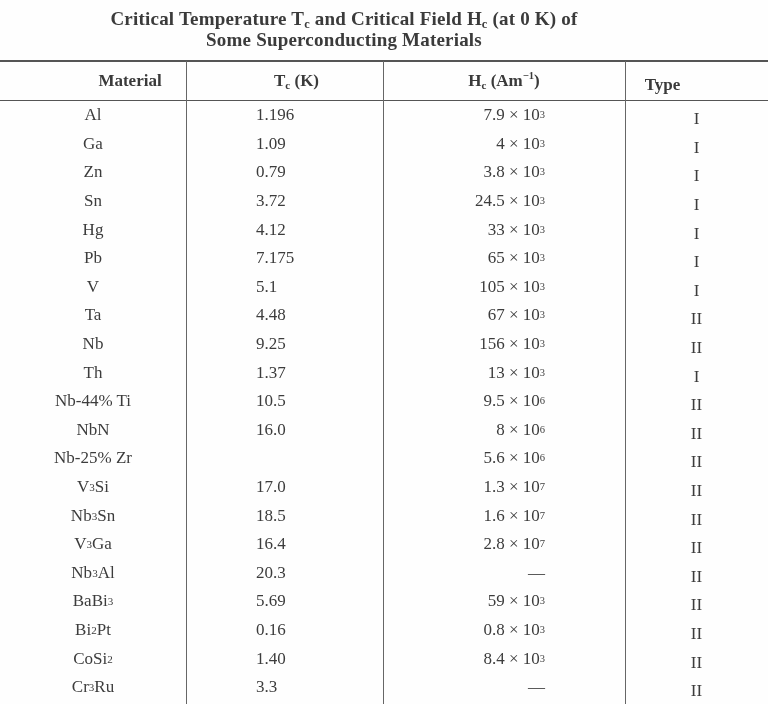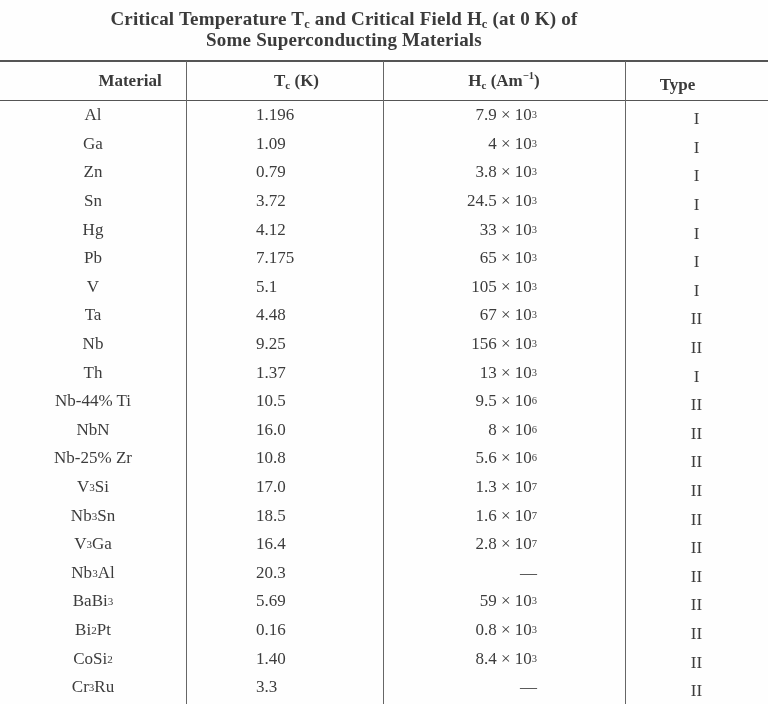--- a/index.html
+++ b/index.html
@@ -77,21 +77,21 @@
       top: 0;
       height: 28.6px;
       display: flex;
       align-items: center;
       font-size: 17px;
       color: #3c3c3c;
       white-space: nowrap;
     }
     .c-mat { left: 0; width: 186px; justify-content: center; }
     .c-tc { left: 186px; width: 197px; justify-content: flex-start; padding-left: 70px; box-sizing: border-box; }
-    .c-hc { left: 375px; width: 242px; justify-content: flex-end; padding-right: 80px; box-sizing: border-box; }
+    .c-hc { left: 383px; width: 242px; justify-content: flex-end; padding-right: 80px; box-sizing: border-box; }
     .c-type { left: 625px; width: 143px; justify-content: center; padding-top: 8px; box-sizing: border-box; }
   </style>
 </head>
 <body>
 
 <div class="title">
   <span class="line"><span>Critical Temperature T</span><sub>c</sub><span> and Critical Field H</span><sub>c</sub><span> (at 0 K) of</span></span>
   <span class="line">Some Superconducting Materials</span>
 </div>
 
@@ -104,21 +104,21 @@
 
 <div class="hdr" style="left:0; width:186px;margin-left:37px;">
   <span>Material</span>
 </div>
 <div class="hdr" style="left:186px; width:197px;margin-left:12px;">
   <span><span>T</span><sub>c</sub><span> (K)</span></span>
 </div>
 <div class="hdr" style="left:383px; width:242px;">
   <span><span>H</span><sub>c</sub><span> (Am</span><sup>−1</sup><span>)</span></span>
 </div>
-<div class="hdr" style="left:606px; width:143px; padding-top:8px; box-sizing:border-box;">
+<div class="hdr" style="left:591px; width:143px; padding-top:8px; box-sizing:border-box;">
   <span>Type</span>
 </div>
 
 <div class="rows" id="rows">
   <div class="row">
     <div class="cell c-mat">
         <span>Al</span>
         <sub></sub>
         <span></span>
       </div>
@@ -330,23 +330,20 @@
     <div class="cell c-type">
         <span>II</span>
       </div>
   </div>
 
   <div class="row">
     <div class="cell c-mat">
         <span>Nb-25% Zr</span>
         <sub></sub>
         <span></span>
-      </div>
-    <div class="cell c-tc">
-        <span>10.8</span>
       </div>
     <div class="cell c-hc">
         <span>5.6 × 10</span>
         <sup>6</sup>
       </div>
     <div class="cell c-type">
         <span>II</span>
       </div>
   </div>
 

